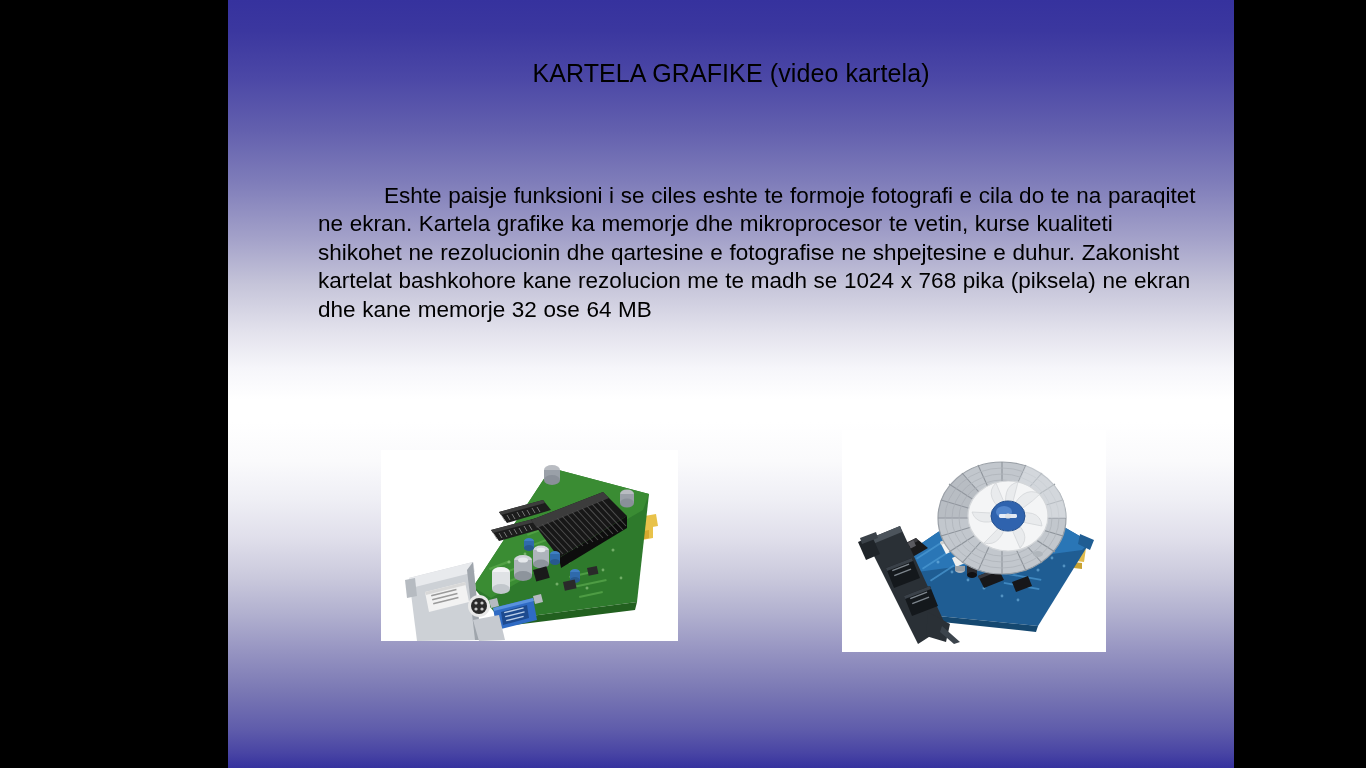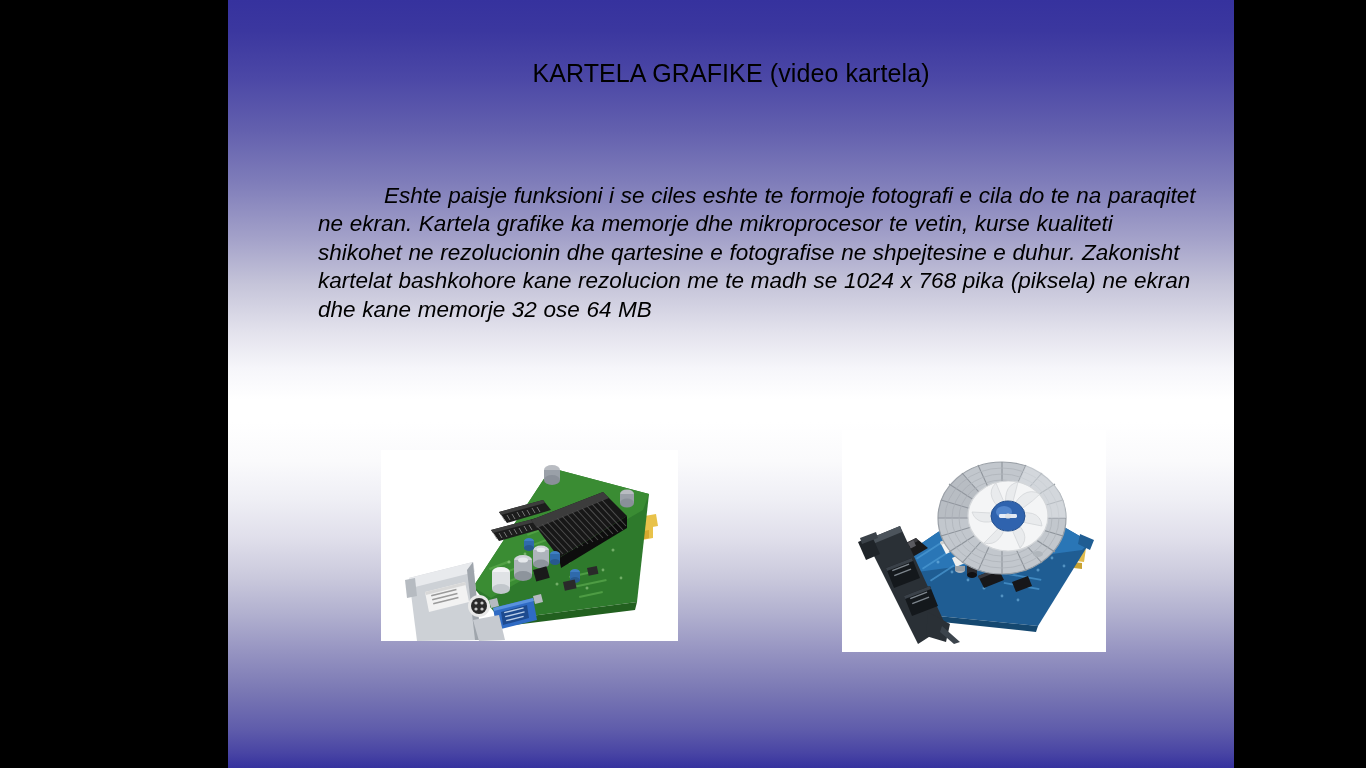--- a/index.html
+++ b/index.html
@@ -71,21 +71,20 @@
     position: absolute;
     left: 90px;
     top: 182px;
     width: 880px;
     font-size: 22.5px;
     line-height: 28.4px;
     color: #000000;
     text-indent: 66px;
     text-align: left;
     word-spacing: 0.4px;
-    font-style: italic;
   }
   
   .picture {
     position: absolute;
     background: #ffffff;
     overflow: hidden;
   }
   #pic-left {
     left: 153px;
     top: 450px;

